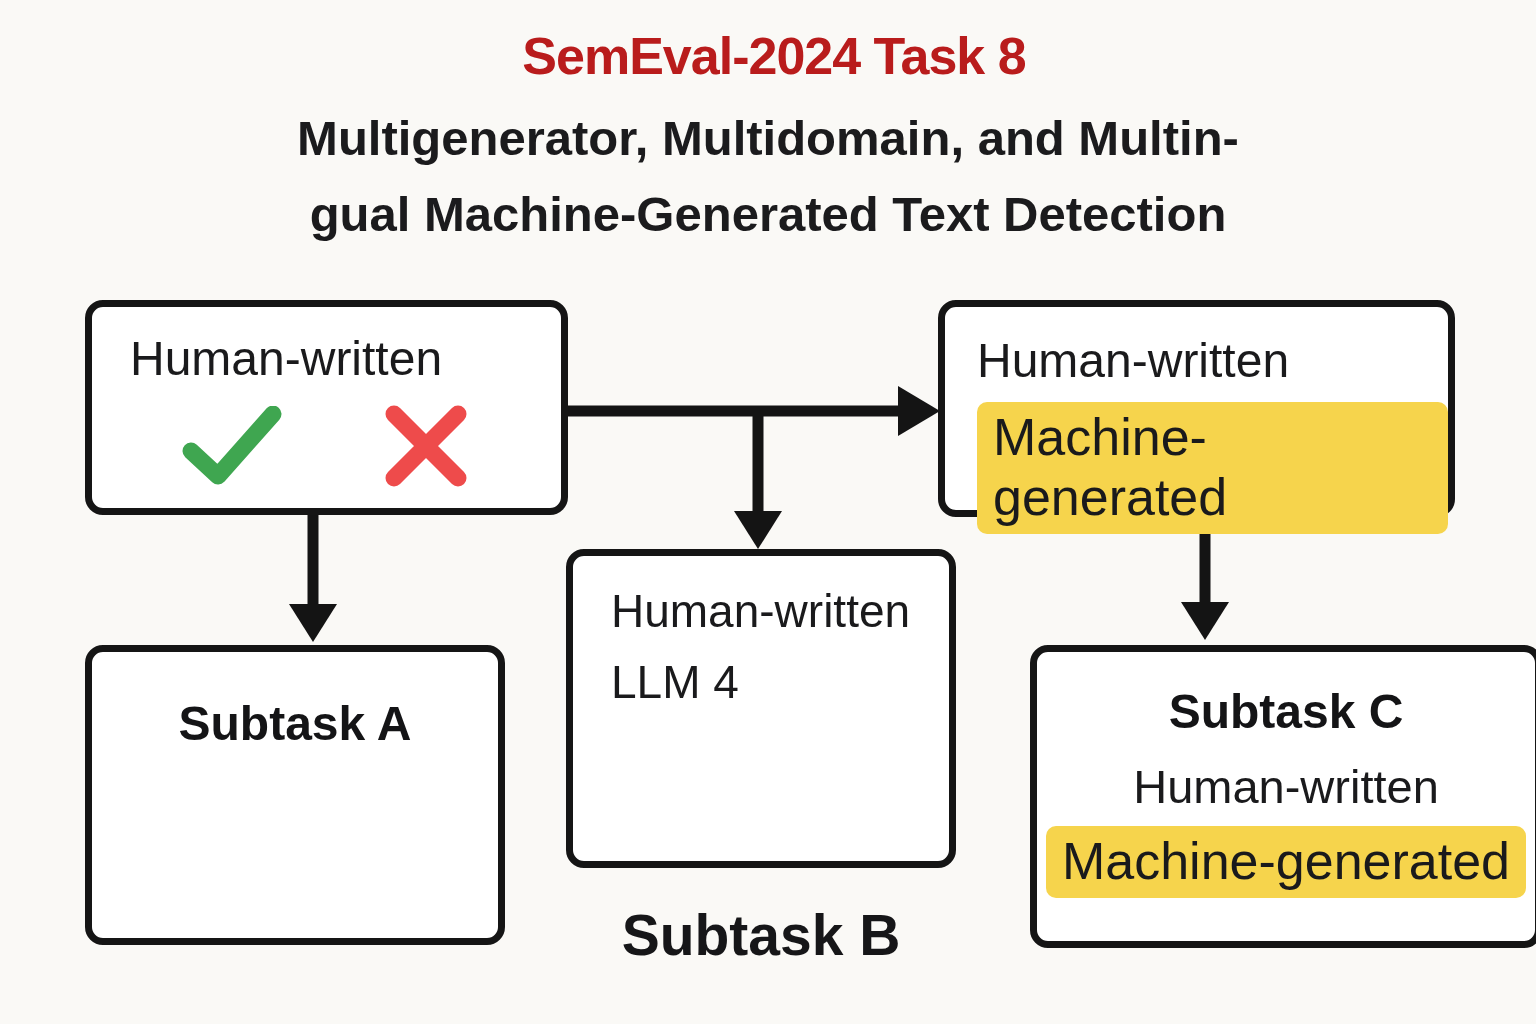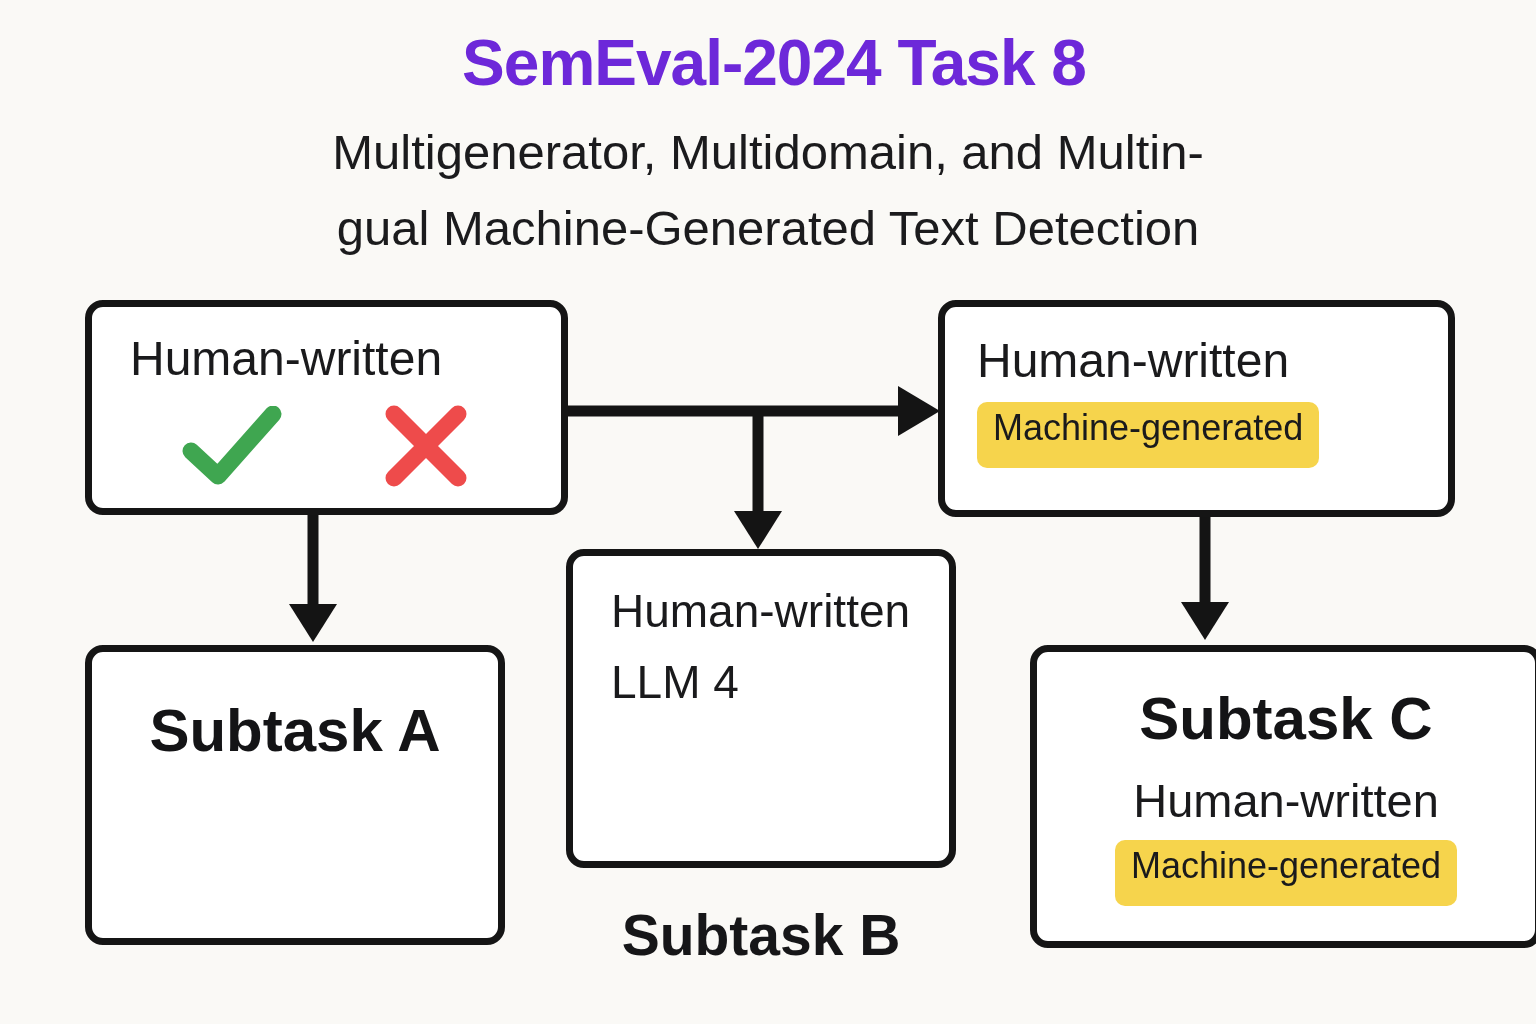--- a/index.html
+++ b/index.html
@@ -14,46 +14,46 @@
   html,body{width:1536px;height:1024px;}
   body{
     position:relative;
     background:var(--page-bg);
     font-family:"Liberation Sans", sans-serif;
     color:var(--ink);
     overflow:hidden;
   }
   .header{position:absolute;top:26px;left:0;width:1536px;text-align:center;}
   .title{
-    font-size:64px;
+    font-size:52px;
     font-weight:800;
     letter-spacing:-1px;
-    color:#6d28d9;
+    color:#b91c1c;
     padding-left:12px;
   }
   .subtitle{
     margin-top:14px;
     font-size:49px;
-    font-weight:400;
+    font-weight:700;
     line-height:76px;
     color:#1B1B1D;
   }
   .node{
     position:absolute;
     background:#FFFFFF;
     border:7px solid var(--box-border);
     border-radius:18px;
   }
   .plain-line{font-size:48px;font-weight:500;color:#1A1A1C;}
   .hl{
     display:inline-block;
     background:var(--highlight-yellow);
     border-radius:10px;
-    padding:5px 16px 19px 16px;
-    font-size:36px;
+    padding:5px 16px 7px 16px;
+    font-size:52px;
     font-weight:500;
     color:#1A1A1C;
   }
   
   #box-source{left:85px;top:300px;width:483px;height:215px;padding:24px 0 0 38px;}
   #box-source .icon-row{
     margin-top:16px;
     padding-left:52px;
     display:flex;
     align-items:center;
@@ -66,21 +66,21 @@
   #box-multi{left:566px;top:549px;width:390px;height:319px;padding:20px 0 0 38px;}
   #box-multi .plain-line{display:block;line-height:71px;font-size:46px;}
   .caption-b{
     position:absolute;
     left:566px;top:894px;width:390px;
     text-align:center;
     font-size:57px;font-weight:700;color:#161618;margin-top:8px;
   }
   
   #box-subtask-a{left:85px;top:645px;width:420px;height:300px;text-align:center;padding-top:44px;}
-  .subtask-title{font-size:60px;font-weight:700;color:#141416;}
+  .subtask-title{font-size:48px;font-weight:700;color:#141416;}
   #box-subtask-c{left:1030px;top:645px;width:512px;height:303px;text-align:center;padding-top:32px;}
   #box-subtask-c .plain-line{display:block;margin-top:20px;font-size:47px;}
   #box-subtask-c .hl{margin-top:12px;}
   
   #arrows{position:absolute;left:0;top:0;width:1536px;height:1024px;pointer-events:none;}
   #arrows .shaft{stroke:#141414;stroke-width:11;fill:none;}
   #arrows .head{fill:#141414;stroke:none;}
   
   .mark-icon{display:block;}
 </style>

